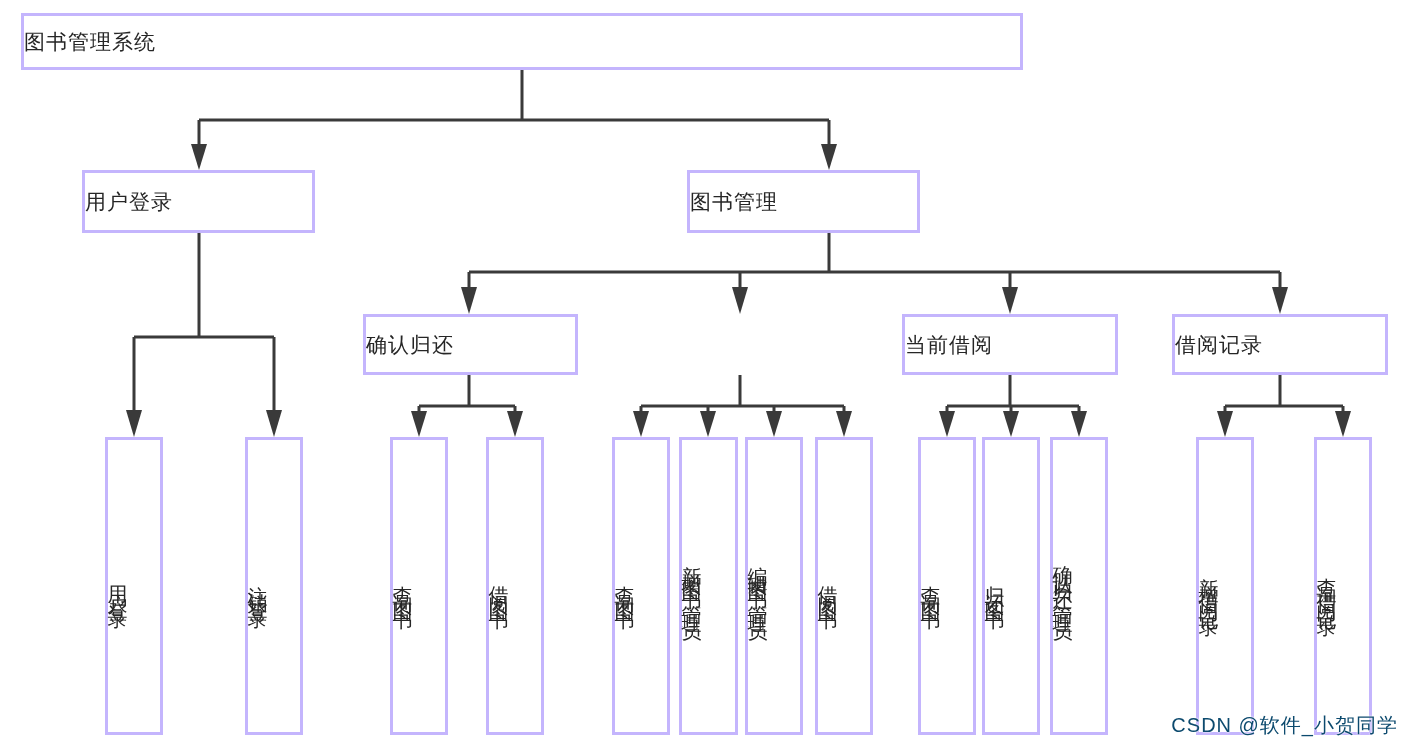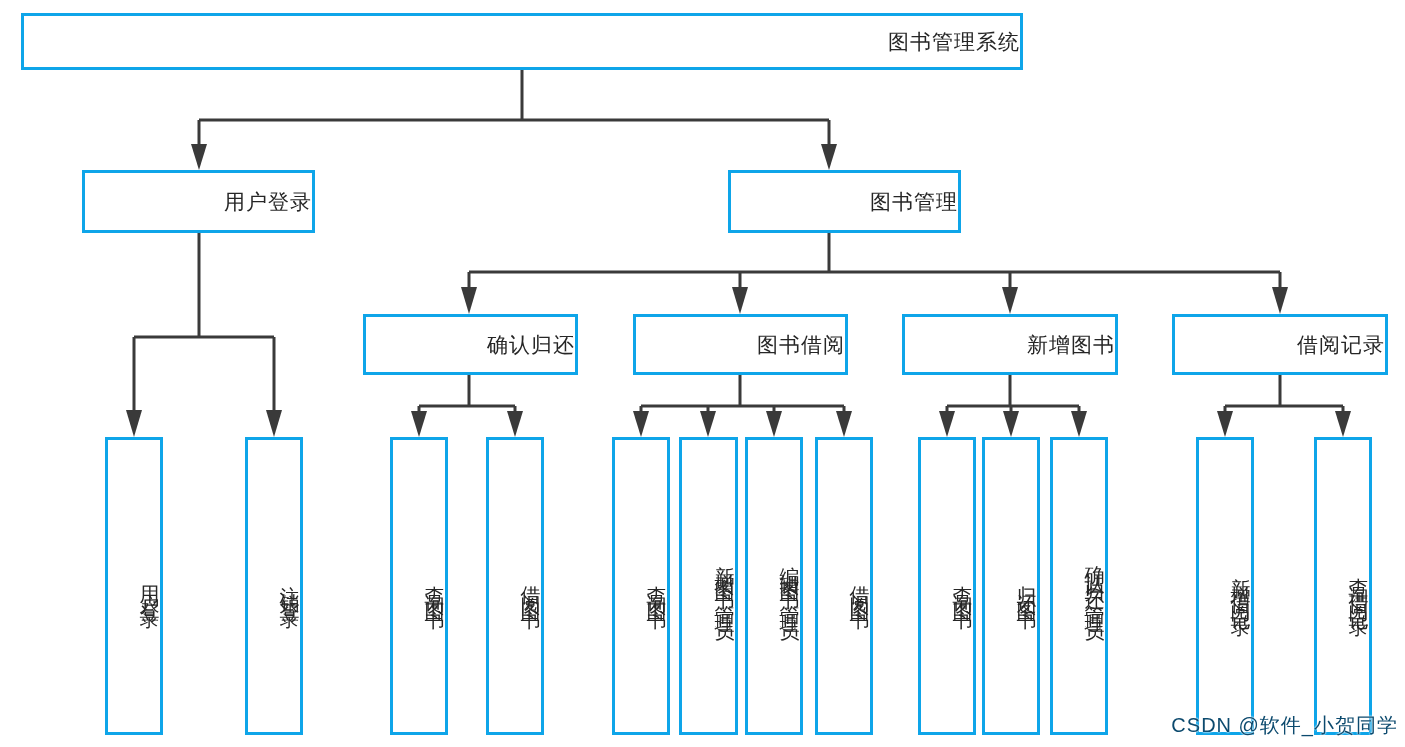--- a/index.html
+++ b/index.html
@@ -7,23 +7,23 @@
     position:relative;
     width:1405px;height:747px;
     background:#ffffff;
     font-family:"Liberation Sans",sans-serif;
     overflow:hidden;
   }
   #connectors{position:absolute;left:0;top:0;width:1405px;height:747px;}
   .box{
     position:absolute;
     box-sizing:border-box;
-    border:3px solid #0ea5e9;
+    border:3px solid #c4b5fd;
     background:#ffffff;
-    display:flex;align-items:center;justify-content:flex-end;
+    display:flex;align-items:center;justify-content:flex-start;
     color:#262626;
   }
   .hlabel{
     font-size:21px;
     letter-spacing:1px;
     white-space:nowrap;
     color:#262626;
   }
   .vlabel{
     writing-mode:vertical-rl;
@@ -112,32 +112,29 @@
     </g>
   </svg>
 
   <div class="box" style="left:21px;top:13px;width:1002px;height:57px">
     <span class="hlabel">图书管理系统</span>
   </div>
 
   <div class="box" style="left:82px;top:170px;width:233px;height:63px">
     <span class="hlabel">用户登录</span>
   </div>
-  <div class="box" style="left:728px;top:170px;width:233px;height:63px">
+  <div class="box" style="left:687px;top:170px;width:233px;height:63px">
     <span class="hlabel">图书管理</span>
   </div>
 
   <div class="box" style="left:363px;top:314px;width:215px;height:61px">
     <span class="hlabel">确认归还</span>
   </div>
-  <div class="box" style="left:633px;top:314px;width:215px;height:61px">
-    <span class="hlabel">图书借阅</span>
-  </div>
   <div class="box" style="left:902px;top:314px;width:216px;height:61px">
-    <span class="hlabel">新增图书</span>
+    <span class="hlabel">当前借阅</span>
   </div>
   <div class="box" style="left:1172px;top:314px;width:216px;height:61px">
     <span class="hlabel">借阅记录</span>
   </div>
 
   <div class="box" style="left:105px;top:437px;width:58px;height:298px">
     <span class="vlabel">用户登录</span>
   </div>
   <div class="box" style="left:245px;top:437px;width:58px;height:298px">
     <span class="vlabel">注销登录</span>

